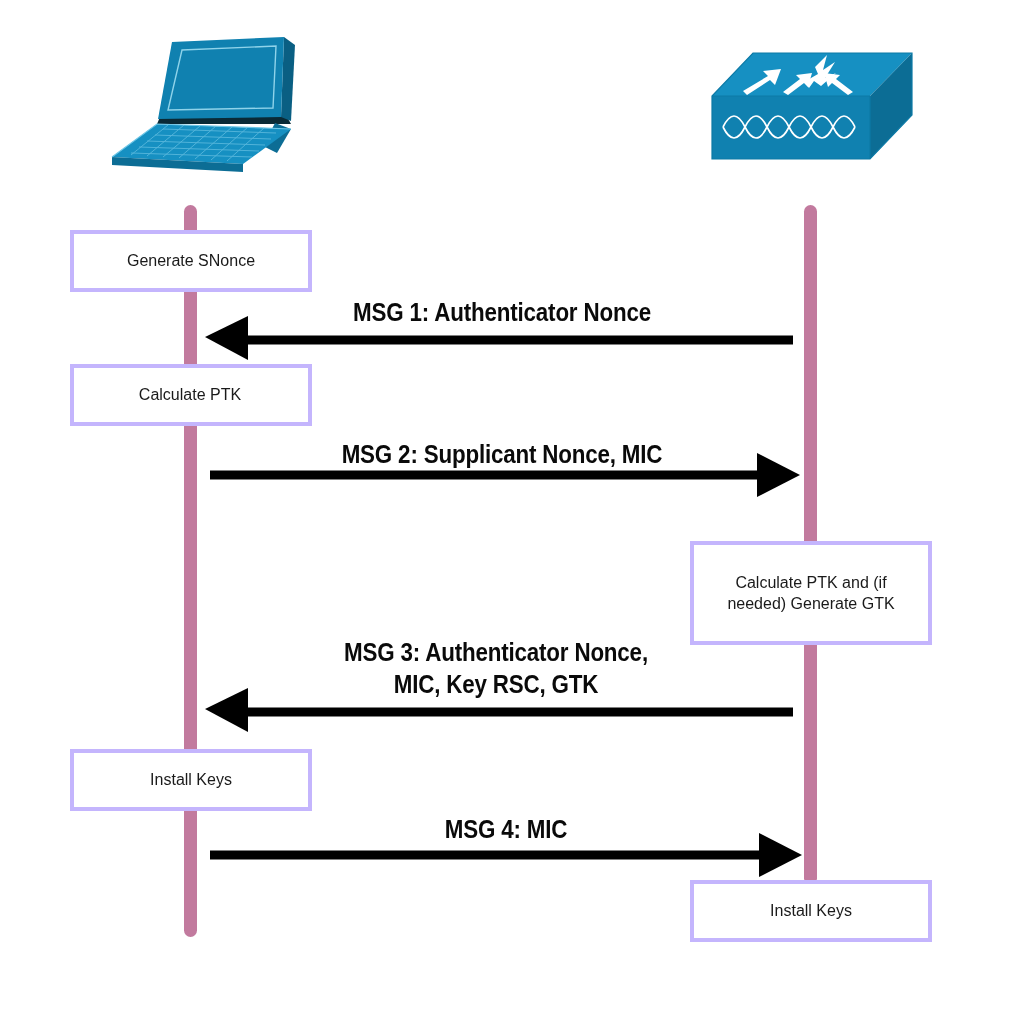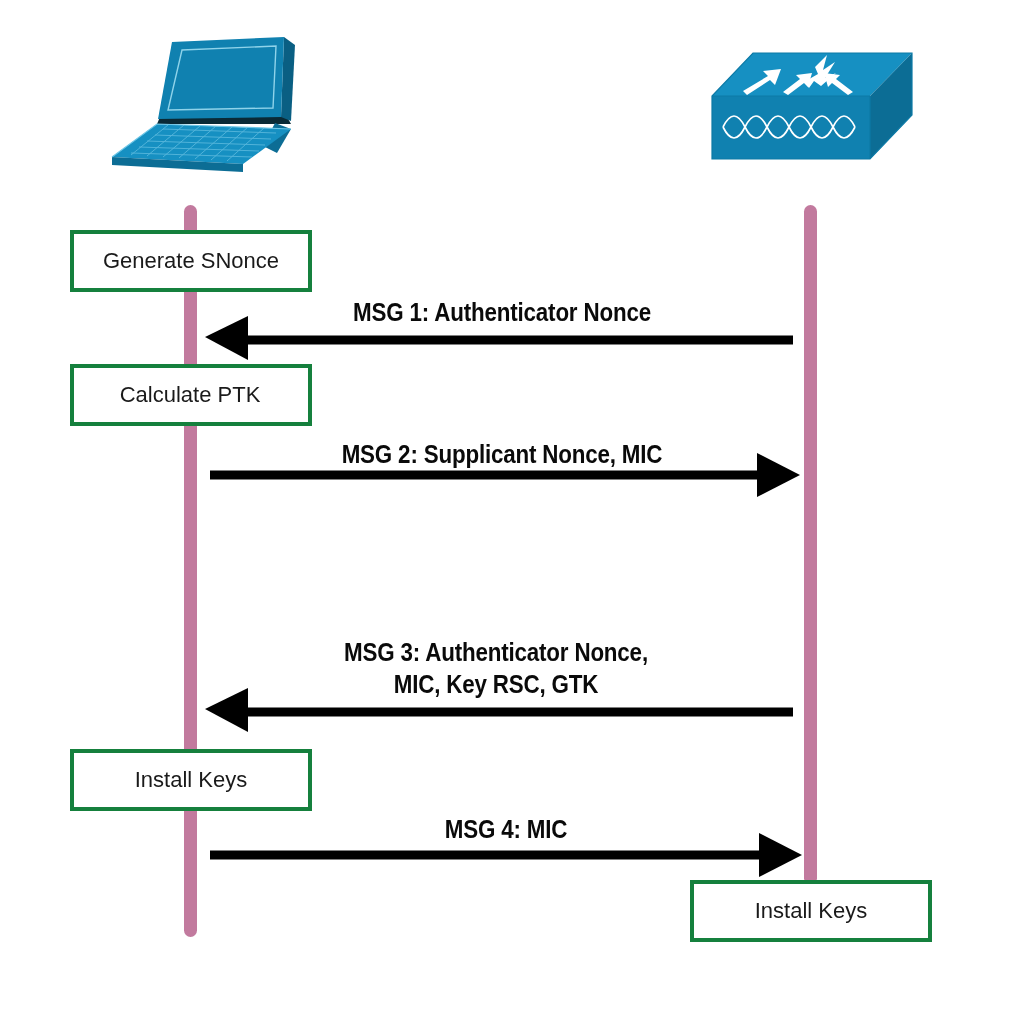--- a/index.html
+++ b/index.html
@@ -35,28 +35,28 @@
     position: absolute;
     width: 13px;
     background: #c27a9e;
     border-radius: 7px;
   }
   
   .action-box {
     position: absolute;
     box-sizing: border-box;
     background: #ffffff;
-    border: 4px solid #15803d;
+    border: 4px solid #c4b5fd;
     display: flex;
     align-items: center;
     justify-content: center;
     text-align: center;
     color: #1a1a1a;
     font-family: "Liberation Sans", sans-serif;
-    font-size: 22px;
+    font-size: 16px;
     font-weight: 400;
     line-height: 1.32;
     padding: 4px 10px;
   }
   .action-box .box-label {
     display: block;
     width: 100%;
     white-space: pre-line;
   }
   
@@ -174,20 +174,23 @@
   </svg>
 
   <div class="action-box" style="left:70px; top:230px; width:242px; height:62px;">
     <span class="box-label">Generate SNonce</span>
   </div>
 
   <div class="action-box" style="left:70px; top:364px; width:242px; height:62px;padding-left:8px;">
     <span class="box-label">Calculate PTK</span>
   </div>
 
+  <div class="action-box" style="left:690px; top:541px; width:242px; height:104px;">
+    <span class="box-label">Calculate PTK and (if needed) Generate GTK</span>
+  </div>
 
 
   <div class="action-box" style="left:70px; top:749px; width:242px; height:62px;">
     <span class="box-label">Install Keys</span>
   </div>
 
   <div class="action-box" style="left:690px; top:880px; width:242px; height:62px;">
     <span class="box-label">Install Keys</span>
   </div>
 

